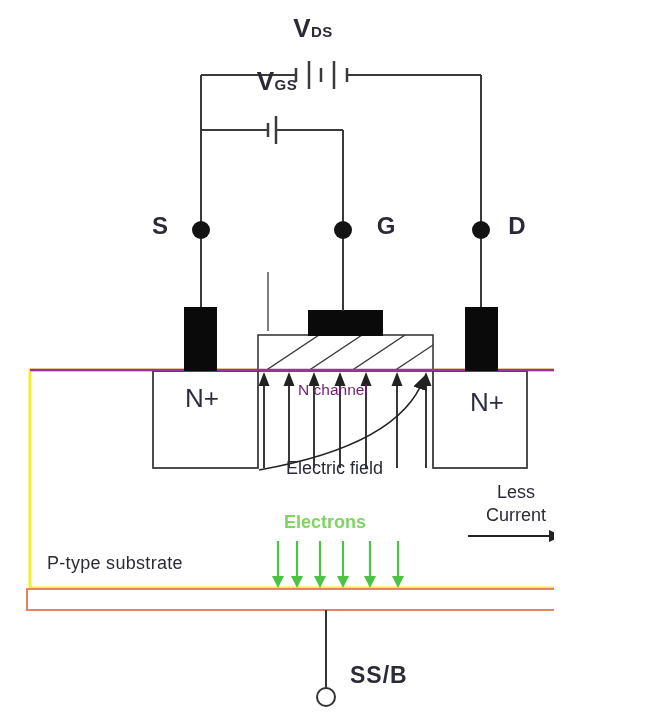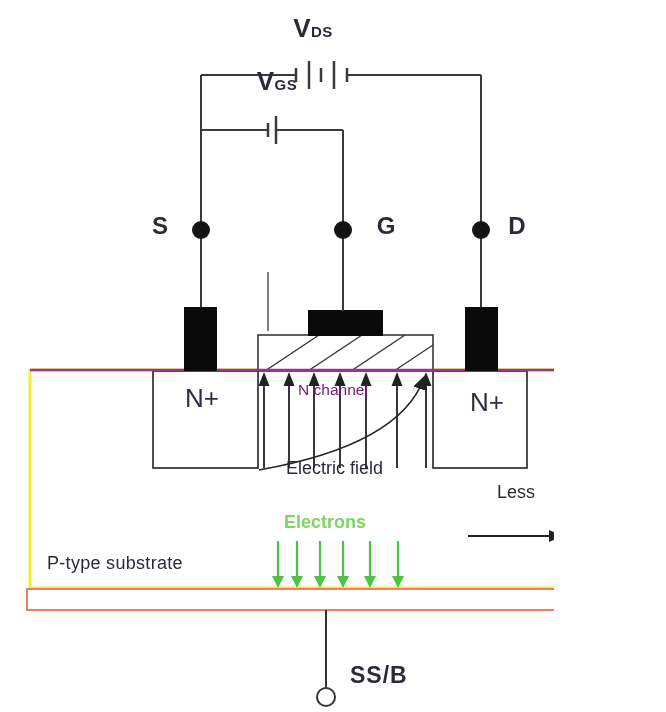--- a/index.html
+++ b/index.html
@@ -150,20 +150,21 @@
 
   <div class="lbl nplus ctr" style="left:170px;top:383px;width:64px;">N+</div>
   <div class="lbl nplus ctr" style="left:455px;top:387px;width:64px;">N+</div>
 
   <div class="lbl nchan ctr" style="left:281px;top:381px;width:104px;">N channel</div>
 
   <div class="lbl efield ctr" style="left:262px;top:458px;width:145px;">Electric field</div>
 
   <div class="lbl lesscur ctr" style="left:466px;top:481px;width:100px;">
     <span style="display:block;">Less</span>
+    <span style="display:block;">Current</span>
   </div>
 
   <div class="lbl psub" style="left:47px;top:553px;">P-type substrate</div>
 
   <div class="lbl electrons ctr" style="left:262px;top:512px;width:126px;">Electrons</div>
 
   <div class="lbl ssb" style="left:350px;top:662px;">SS/B</div>
 
 </div>
 

